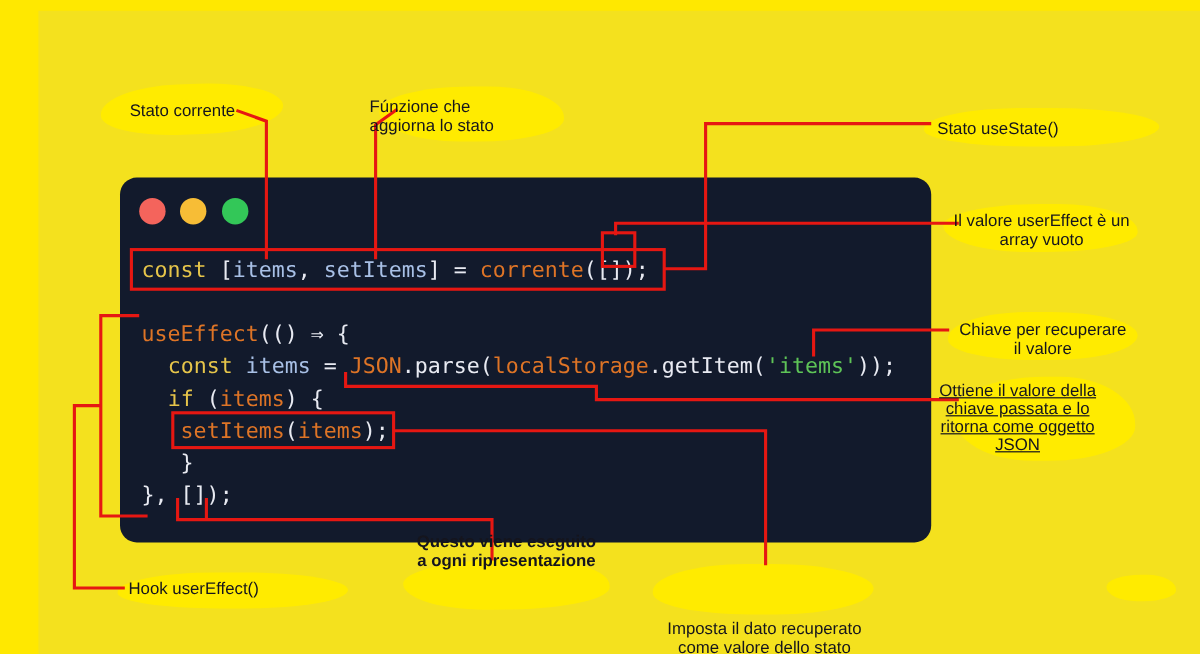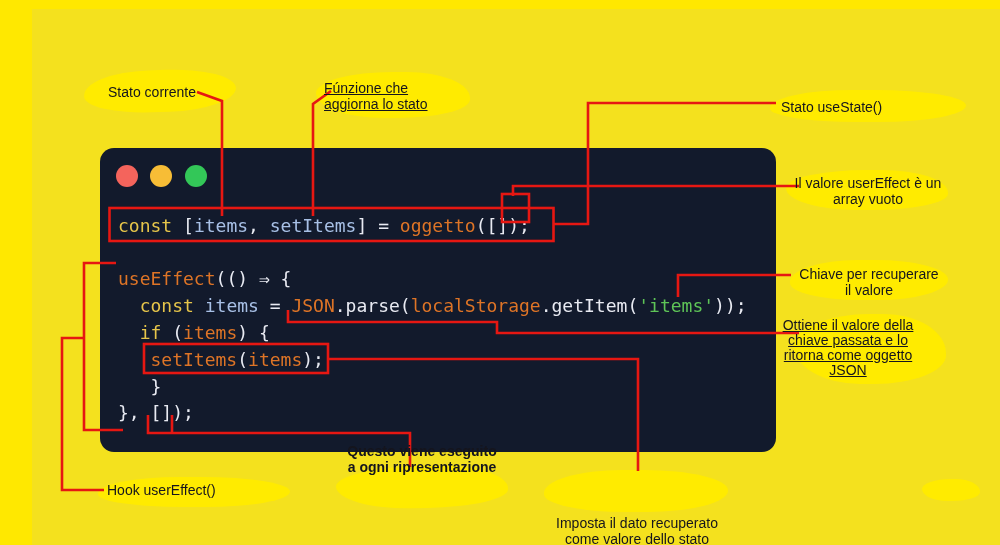--- a/index.html
+++ b/index.html
@@ -59,21 +59,21 @@
 <div class="blob" style="left:544px;top:470px;width:184px;height:42px;"></div>
 <div class="blob b2" style="left:336px;top:466px;width:172px;height:42px;transform:rotate(-1deg);"></div>
 <div class="blob" style="left:98px;top:477px;width:192px;height:30px;"></div>
 <div class="blob b2" style="left:922px;top:479px;width:58px;height:22px;"></div>
 
 <div id="code-window">
   <div class="dot" style="left: 16px; background: rgb(244, 100, 92);"></div>
   <div class="dot" style="left: 50px; background: rgb(247, 189, 54);"></div>
   <div class="dot" style="left: 85px; background: rgb(51, 199, 88);"></div>
 
-  <div class="code-line" style="top:66px;"><span class="tok-kw">const</span><span class="tok-pun"> [</span><span class="tok-var">items</span><span class="tok-pun">, </span><span class="tok-var">setItems</span><span class="tok-pun">] = </span><span class="tok-fn">oggetto</span><span class="tok-pun">([]);</span></div>
+  <div class="code-line" style="top:66px;"><span class="tok-kw">const</span><span class="tok-pun"> [</span><span class="tok-var">items</span><span class="tok-pun">, </span><span class="tok-var">setItems</span><span class="tok-pun">] = </span><span class="tok-fn">corrente</span><span class="tok-pun">([]);</span></div>
   <div class="code-line" style="top:119px;"><span class="tok-fn">useEffect</span><span class="tok-pun">(() ⇒ {</span></div>
   <div class="code-line" style="top:146px;"><span class="tok-pun">  </span><span class="tok-kw">const</span><span class="tok-pun"> </span><span class="tok-var">items</span><span class="tok-pun"> = </span><span class="tok-fn">JSON</span><span class="tok-pun">.parse(</span><span class="tok-fn">localStorage</span><span class="tok-pun">.getItem(</span><span class="tok-str">'items'</span><span class="tok-pun">));</span></div>
   <div class="code-line" style="top:173px;"><span class="tok-pun">  </span><span class="tok-kw">if</span><span class="tok-pun"> (</span><span class="tok-fn">items</span><span class="tok-pun">) {</span></div>
   <div class="code-line" style="top:200px;"><span class="tok-pun">   </span><span class="tok-fn">setItems</span><span class="tok-pun">(</span><span class="tok-fn">items</span><span class="tok-pun">);</span></div>
   <div class="code-line" style="top:227px;"><span class="tok-pun">   }</span></div>
   <div class="code-line" style="top:253px;"><span class="tok-pun">}, []);</span></div>
 </div>
 
 <svg id="overlay">
   <rect x="109.5" y="208" width="444" height="33"></rect>
@@ -86,20 +86,20 @@
   <polyline points="791,275 678,275 678,297"></polyline>
   <polyline points="288,310 288,322 497,322 497,333 799,333"></polyline>
   <polyline points="328,359 638,359 638,471"></polyline>
   <polyline points="148,415 148,433 410,433 410,467"></polyline>
   <line x1="172" y1="415" x2="172" y2="433"></line>
   <polyline points="116,263 84,263 84,430 123,430"></polyline>
   <polyline points="84,338 62,338 62,490 104,490"></polyline>
 </svg>
 
 <div class="label" style="left:97px;top:84px;width:110px;">Stato corrente</div>
-<div class="label left" style="left:324px;top:80px;width:118px;text-decoration:underline;">Fúnzione che aggiorna lo stato</div>
+<div class="label left" style="left:308px;top:80px;width:118px;">Fúnzione che aggiorna lo stato</div>
 <div class="label left" style="left:781px;top:99px;width:160px;">Stato useState()</div>
 <div class="label" style="left:793px;top:175px;width:150px;">Il valore userEffect è un array vuoto</div>
 <div class="label" style="left:795px;top:266px;width:148px;">Chiave per recuperare il valore</div>
 <div class="label" style="left:776px;top:318px;width:144px;line-height:15px;text-decoration:underline;">Ottiene il valore della chiave passata e lo ritorna come oggetto JSON</div>
 <div class="label" style="left:551px;top:475px;width:172px;margin-top:40px;">Imposta il dato recuperato come valore dello stato</div>
 <div class="label" style="left:342px;top:443px;width:160px;font-weight:bold;">Questo viene eseguito a ogni ripresentazione</div>
 <div class="label left" style="left:107px;top:482px;width:160px;">Hook userEffect()</div>
 
 </body></html>

